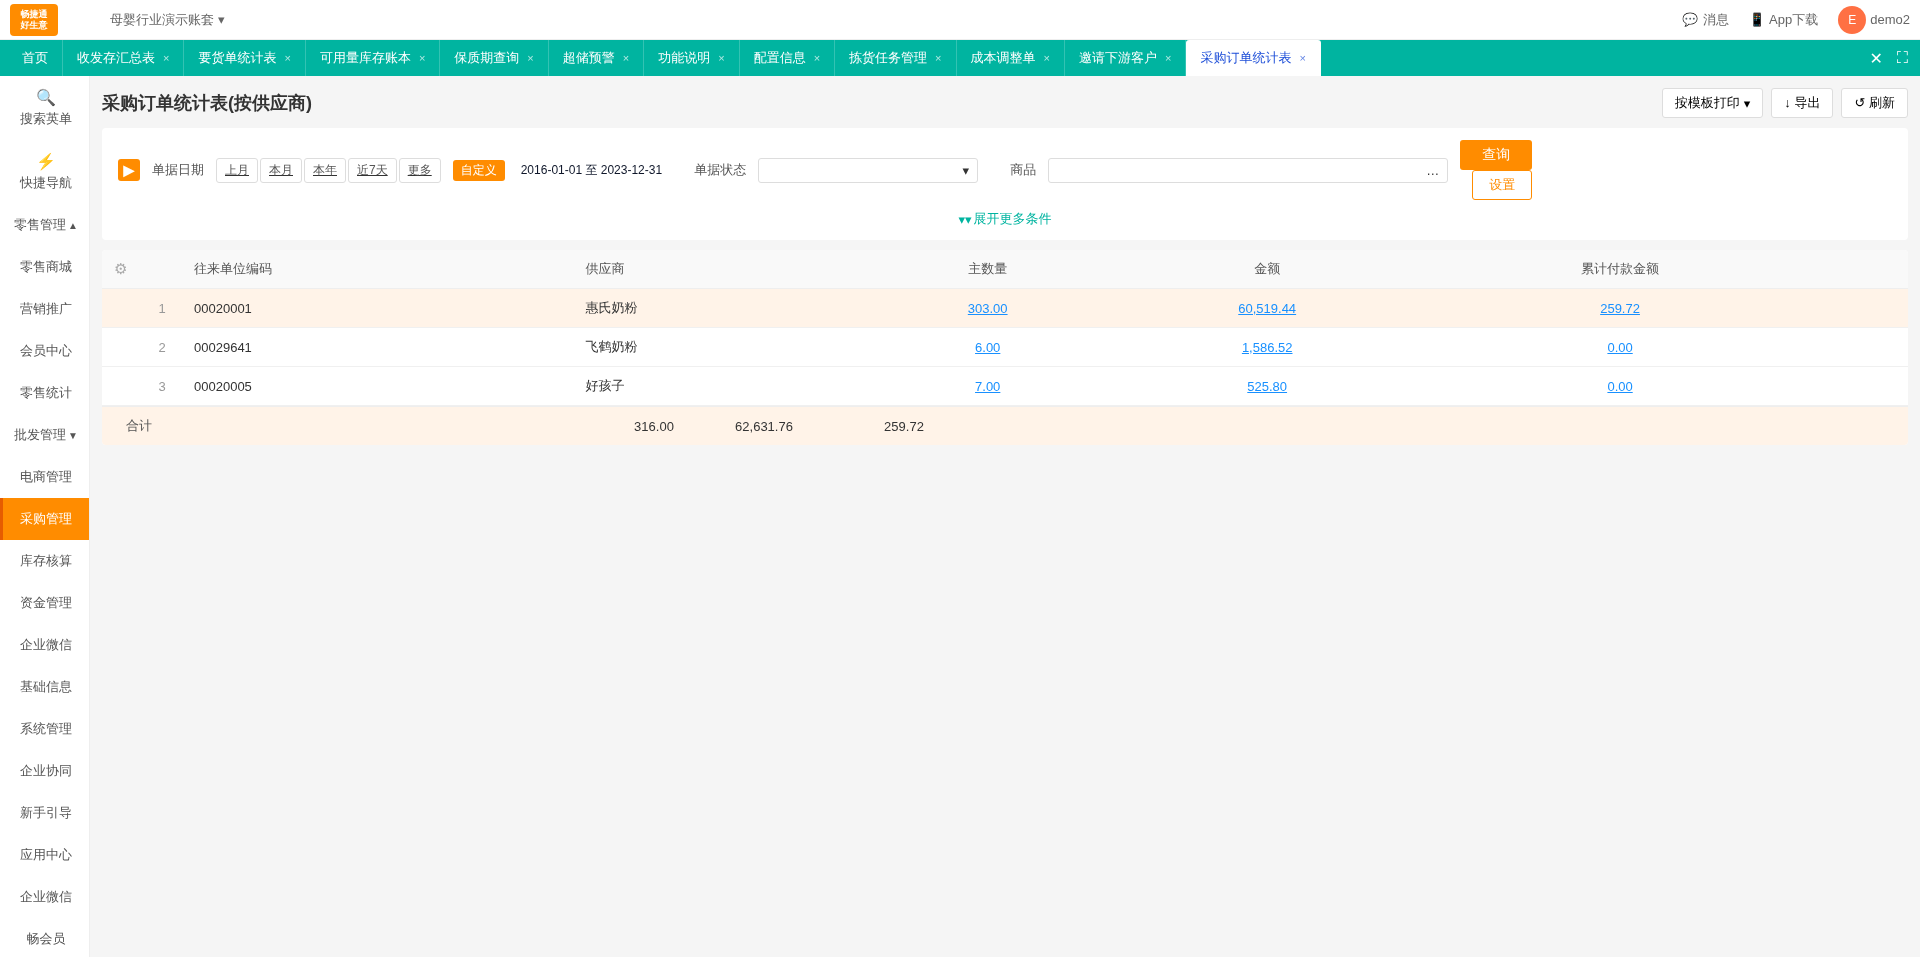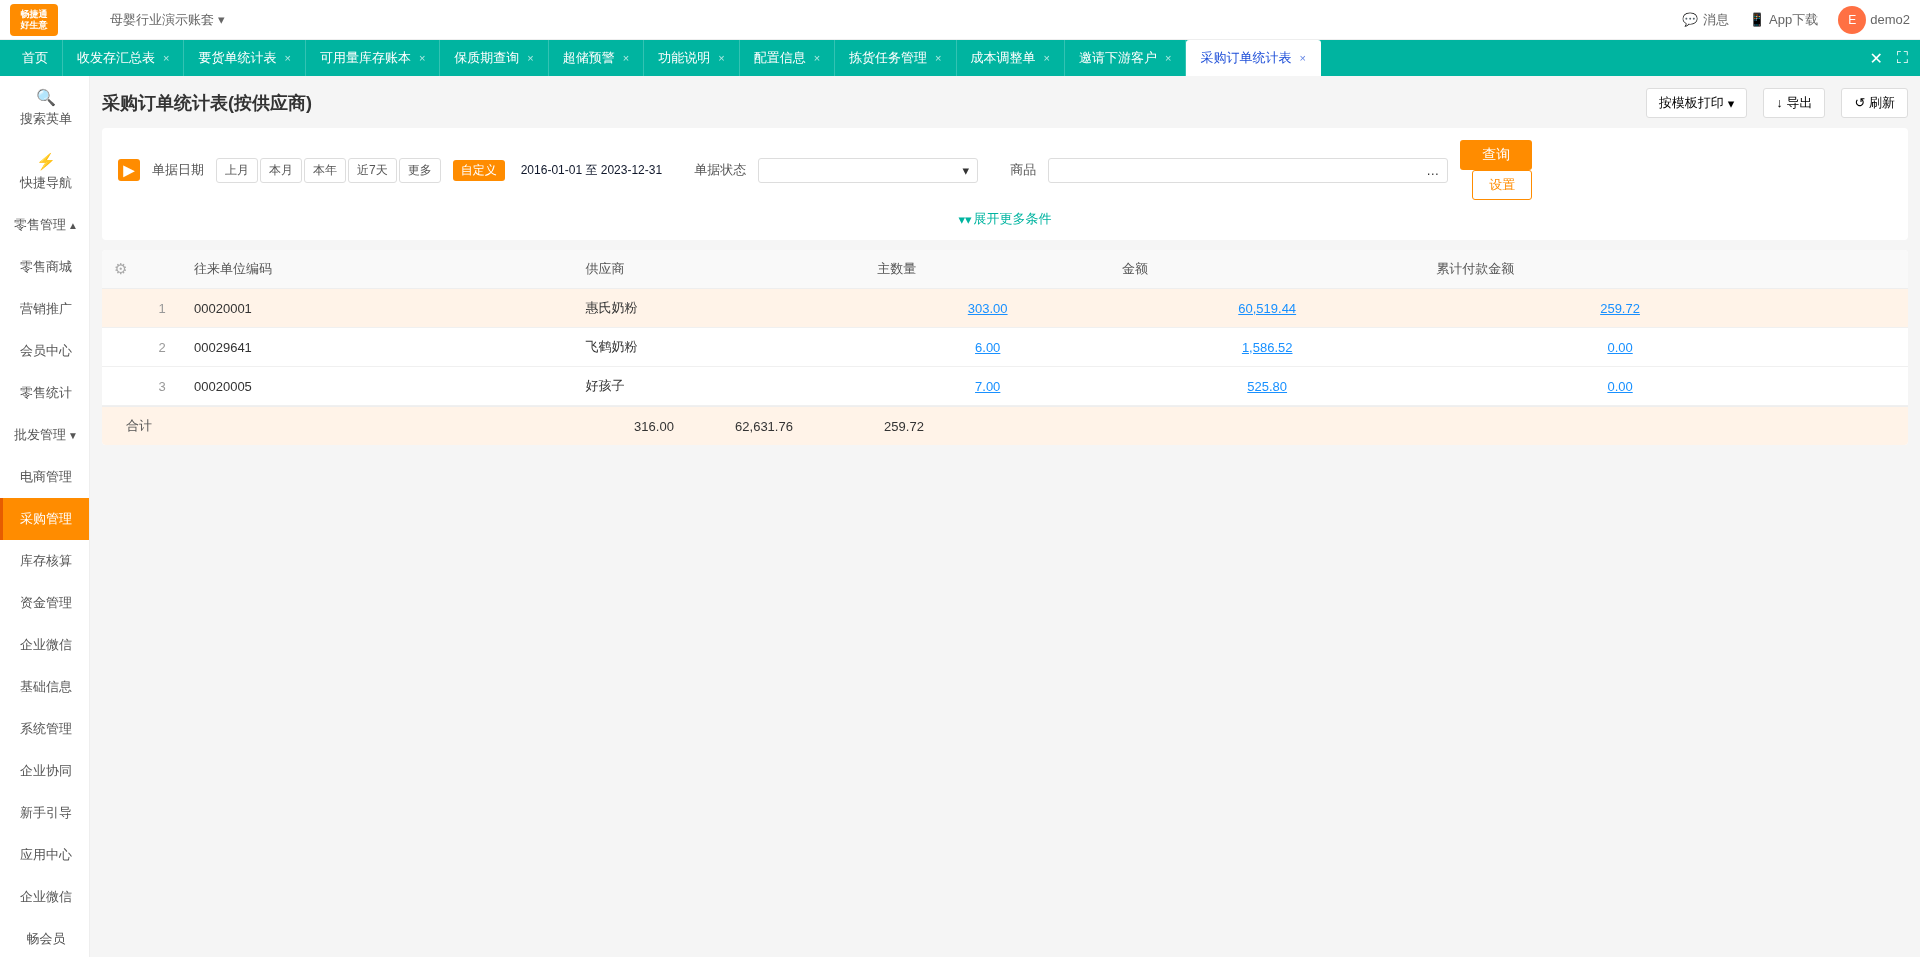--- a/index.html
+++ b/index.html
@@ -27,46 +27,46 @@
     .layout { display: flex; height: calc(957px - 76px); }
     .sidebar { width: 90px; background: #fff; border-right: 1px solid #eee; display: flex; flex-direction: column; overflow-y: auto; }
     .sidebar-item { padding: 12px 6px; text-align: center; cursor: pointer; font-size: 13px; color: #555; display: flex; flex-direction: column; align-items: center; gap: 3px; border-left: 3px solid transparent; }
     .sidebar-item.active { background: #ff8c00; color: #fff; border-left-color: #e65c00; }
     .sidebar-item .s-icon { font-size: 16px; }
 
     
     .main-content { flex: 1; overflow-y: auto; background: #f5f5f5; padding: 12px; }
     .page-header { display: flex; align-items: center; justify-content: space-between; margin-bottom: 10px; }
     .page-title { font-size: 18px; font-weight: bold; color: #333; }
-    .header-actions { display: flex; align-items: center; gap: 16px; }
+    .header-actions { display: flex; align-items: center; gap: 8px; }
     .btn-template { background: #fff; border: 1px solid #ddd; border-radius: 3px; padding: 5px 12px; cursor: pointer; font-size: 13px; display: flex; align-items: center; gap: 4px; }
     .btn-export { background: #fff; border: 1px solid #ddd; border-radius: 3px; padding: 5px 12px; cursor: pointer; font-size: 13px; }
     .btn-refresh { background: #fff; border: 1px solid #ddd; border-radius: 3px; padding: 5px 12px; cursor: pointer; font-size: 13px; }
 
     
     .filter-area { background: #fff; border-radius: 4px; padding: 12px 16px; margin-bottom: 10px; }
     .filter-row { display: flex; align-items: center; gap: 12px; flex-wrap: wrap; }
     .filter-toggle { width: 22px; height: 22px; background: #ff8c00; color: #fff; border-radius: 3px; display: flex; align-items: center; justify-content: center; cursor: pointer; font-size: 14px; font-weight: bold; flex-shrink: 0; }
     .filter-label { font-size: 13px; color: #555; white-space: nowrap; }
-    .filter-date-options { display: flex; align-items: center; gap: 2px; }
+    .filter-date-options { display: flex; align-items: center; gap: 2px; text-decoration: underline; }
     .filter-date-btn { padding: 3px 8px; border: 1px solid #ddd; border-radius: 3px; cursor: pointer; font-size: 12px; color: #555; background: #fff; }
     .filter-custom-tag { background: #ff8c00; color: #fff; padding: 2px 8px; border-radius: 3px; font-size: 12px; }
     .filter-date-range { font-size: 12px; color: #0f172a; margin-left: 4px; }
     .filter-select { border: 1px solid #ddd; border-radius: 3px; padding: 4px 8px; font-size: 13px; min-width: 200px; display: flex; align-items: center; justify-content: space-between; cursor: pointer; background: #fff; position: relative; }
     .filter-more-btn { display: flex; align-items: center; gap: 2px; color: #00b4a0; cursor: pointer; font-size: 13px; margin: 0 auto; }
     .btn-query { background: #ff8c00; color: #fff; border: none; border-radius: 3px; padding: 6px 20px; cursor: pointer; font-size: 14px; }
     .btn-settings { background: #fff; color: #ff8c00; border: 1px solid #ff8c00; border-radius: 3px; padding: 5px 16px; cursor: pointer; font-size: 13px; margin-left: 12px; }
 
     .filter-right-btns { display: flex; flex-direction: column; }
 
     
     .table-area { background: #fff; border-radius: 4px; overflow: hidden; }
     .data-table { width: 100%; border-collapse: collapse; }
     .data-table th { background: #f9f9f9; padding: 10px 12px; text-align: left; font-weight: normal; color: #555; border-bottom: 1px solid #eee; font-size: 13px; }
-    .data-table th.center, .data-table td.center { }
+    .data-table th.center, .data-table td.center { text-align: center; }
     .data-table td { padding: 10px 12px; border-bottom: 1px solid #f0f0f0; font-size: 13px; }
     .data-table tr.row-odd { background: #fff; }
     .data-table tr.row-highlighted { background: #fff3e8; }
     .data-table td.link { color: #1890ff; text-decoration: underline; cursor: pointer; }
     .data-table td.num { text-align: center; }
     .table-footer { background: #fff3e8; padding: 10px 12px; display: flex; align-items: center; border-top: 1px solid #eee; }
     .table-footer-label { width: 270px; font-size: 13px; color: #555; padding-left: 12px; }
     .footer-num { text-align: center; font-size: 13px; color: #333; }
 
     .settings-icon { color: #aaa; font-size: 15px; cursor: pointer; }

